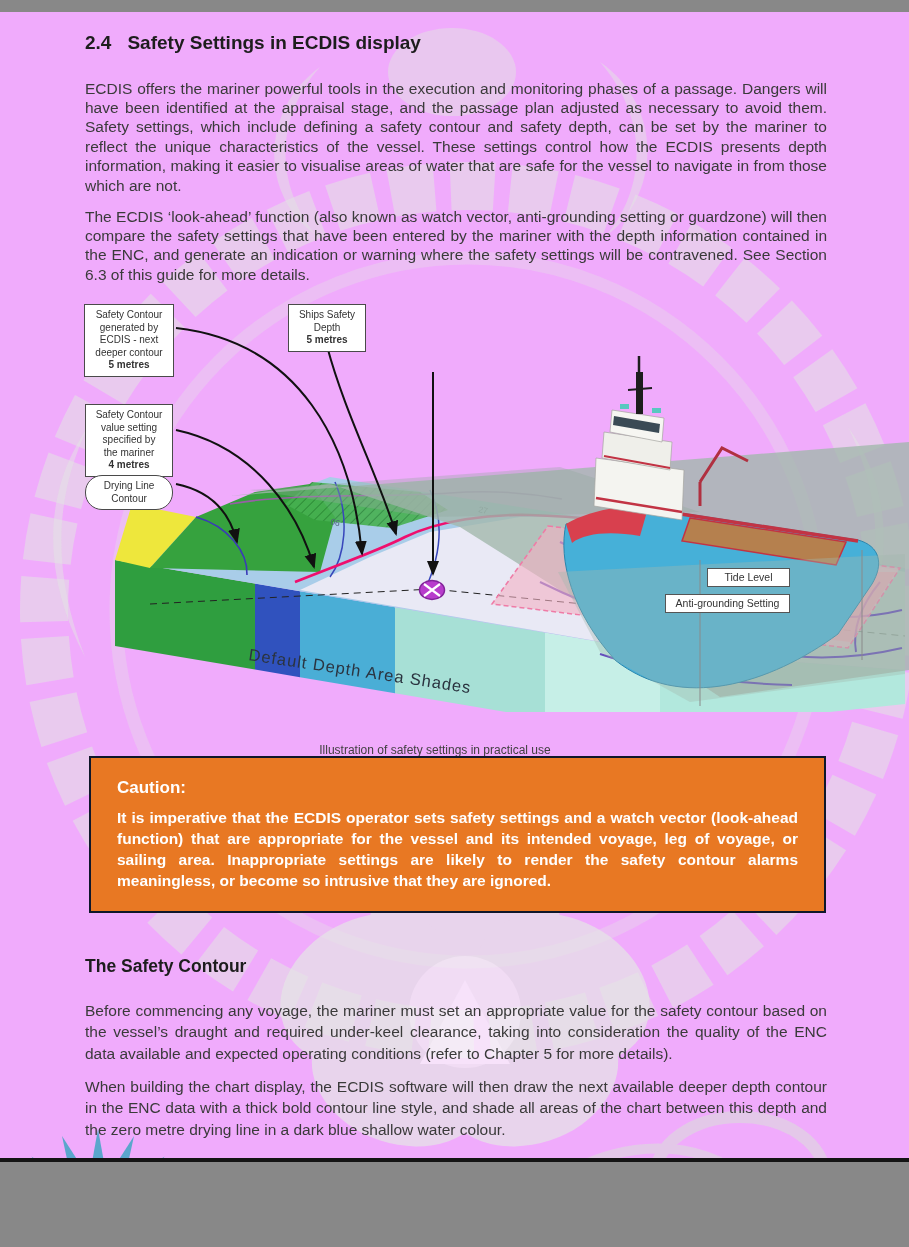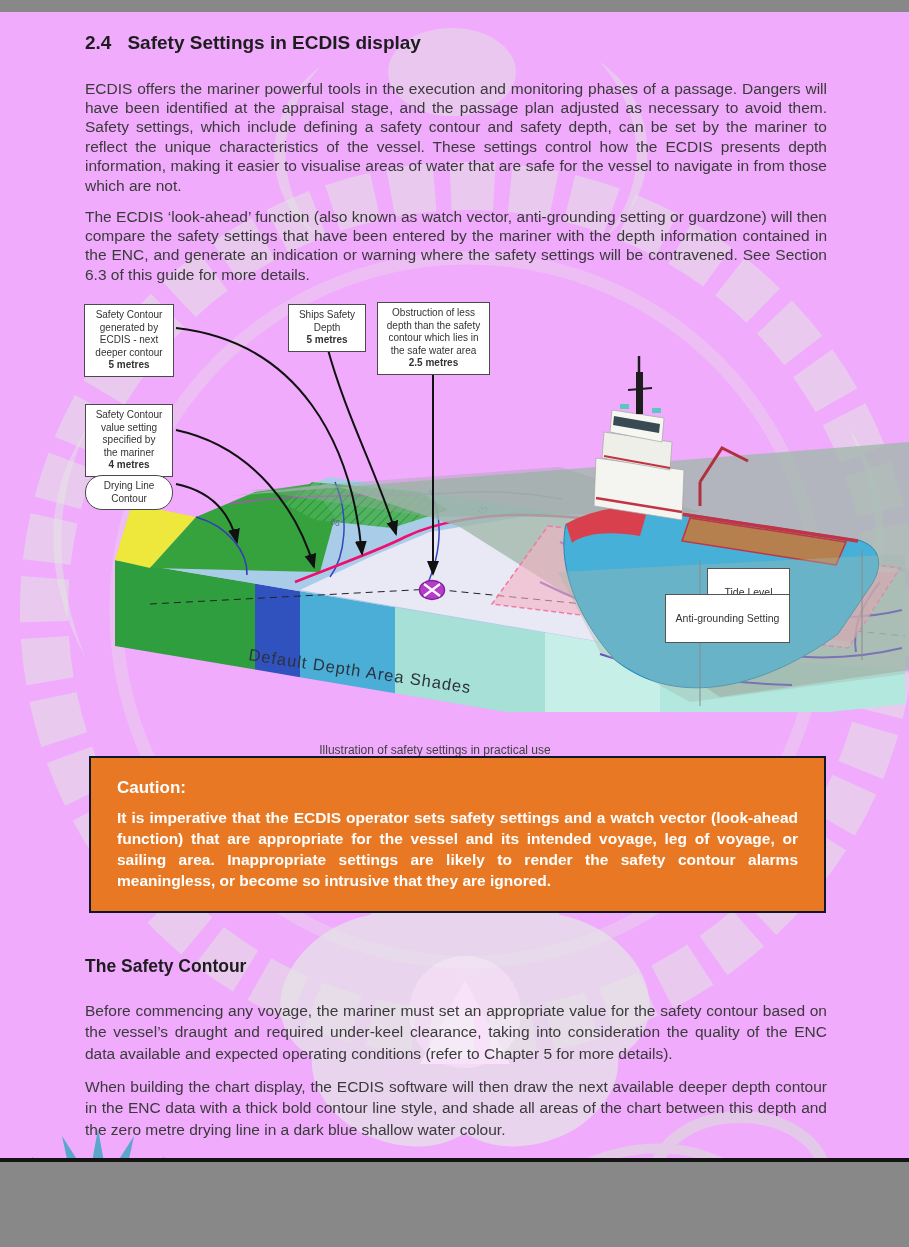--- a/index.html
+++ b/index.html
@@ -26,21 +26,21 @@
   }
   .callout .val{font-weight:bold;}
   .c1{left:84px;top:292px;width:90px;}
   .c2{left:288px;top:292px;width:78px;}
   .c3{left:377px;top:290px;width:113px;}
   .c4{left:85px;top:392px;width:88px;}
   .c5{left:85px;top:463px;width:88px;border-radius:17px;}
   .sidelabel{
     position:absolute;z-index:2;background:#fff;border:1.3px solid #555;
     font-size:10.5px;line-height:15px;text-align:center;color:#333;
-    padding:16px 5px;box-sizing:border-box;
+    padding:1px 5px;box-sizing:border-box;
   }
   .tide{left:707px;top:556px;width:83px;}
   .anti{left:665px;top:582px;width:125px;}
   .caption{
     position:absolute;left:85px;top:731px;width:700px;z-index:1;
     text-align:center;font-size:12px;color:#3f3f3f;
   }
   
   .caution{
     position:absolute;left:89px;top:744px;width:737px;height:157px;z-index:1;
@@ -206,27 +206,20 @@
     <div>Safety Contour</div>
     <div>generated by</div>
     <div>ECDIS - next</div>
     <div>deeper contour</div>
     <div class="val">5 metres</div>
   </div>
   <div class="callout c2">
     <div>Ships Safety</div>
     <div>Depth</div>
     <div class="val">5 metres</div>
-  </div>
-  <div class="callout c3">
-    <div>Obstruction of less</div>
-    <div>depth than the safety</div>
-    <div>contour which lies in</div>
-    <div>the safe water area</div>
-    <div class="val">2.5 metres</div>
   </div>
   <div class="callout c4">
     <div>Safety Contour</div>
     <div>value setting</div>
     <div>specified by</div>
     <div>the mariner</div>
     <div class="val">4 metres</div>
   </div>
   <div class="callout c5">
     <div>Drying Line</div>

